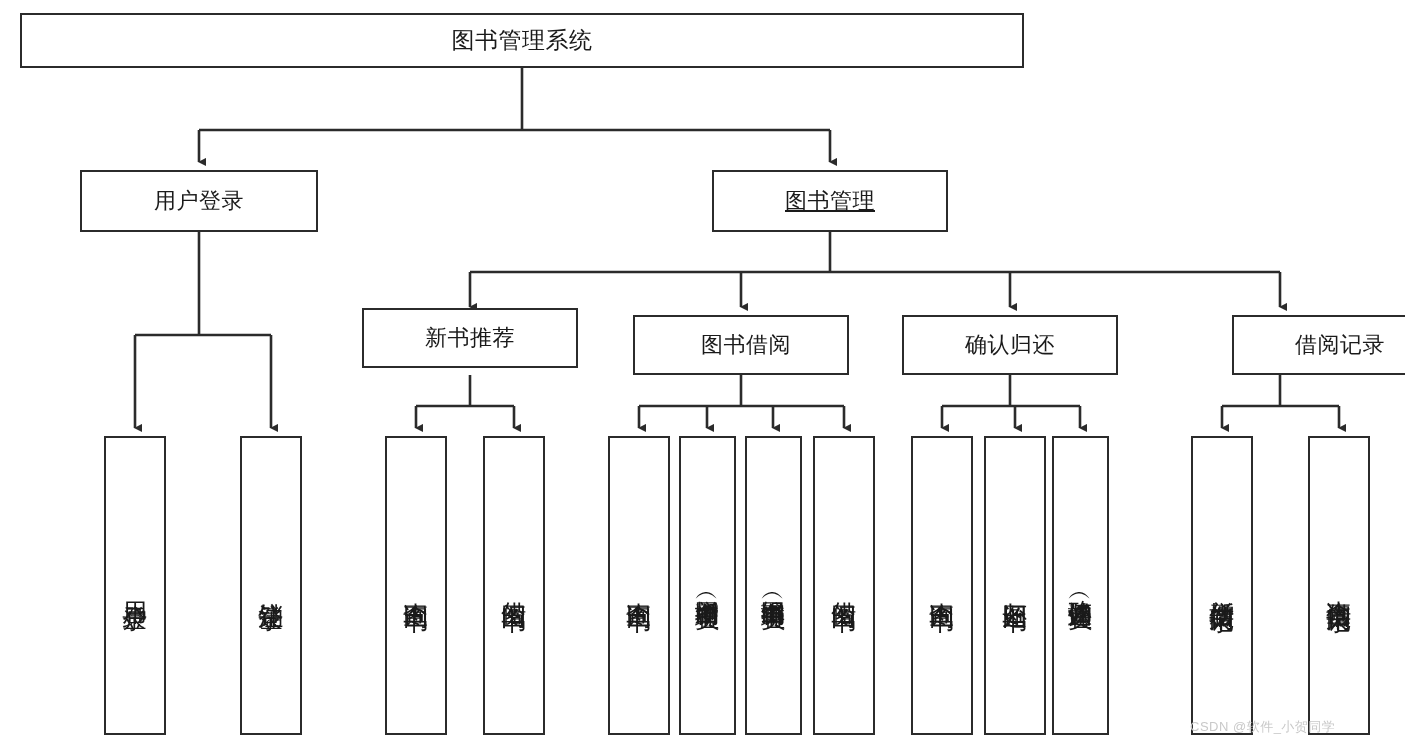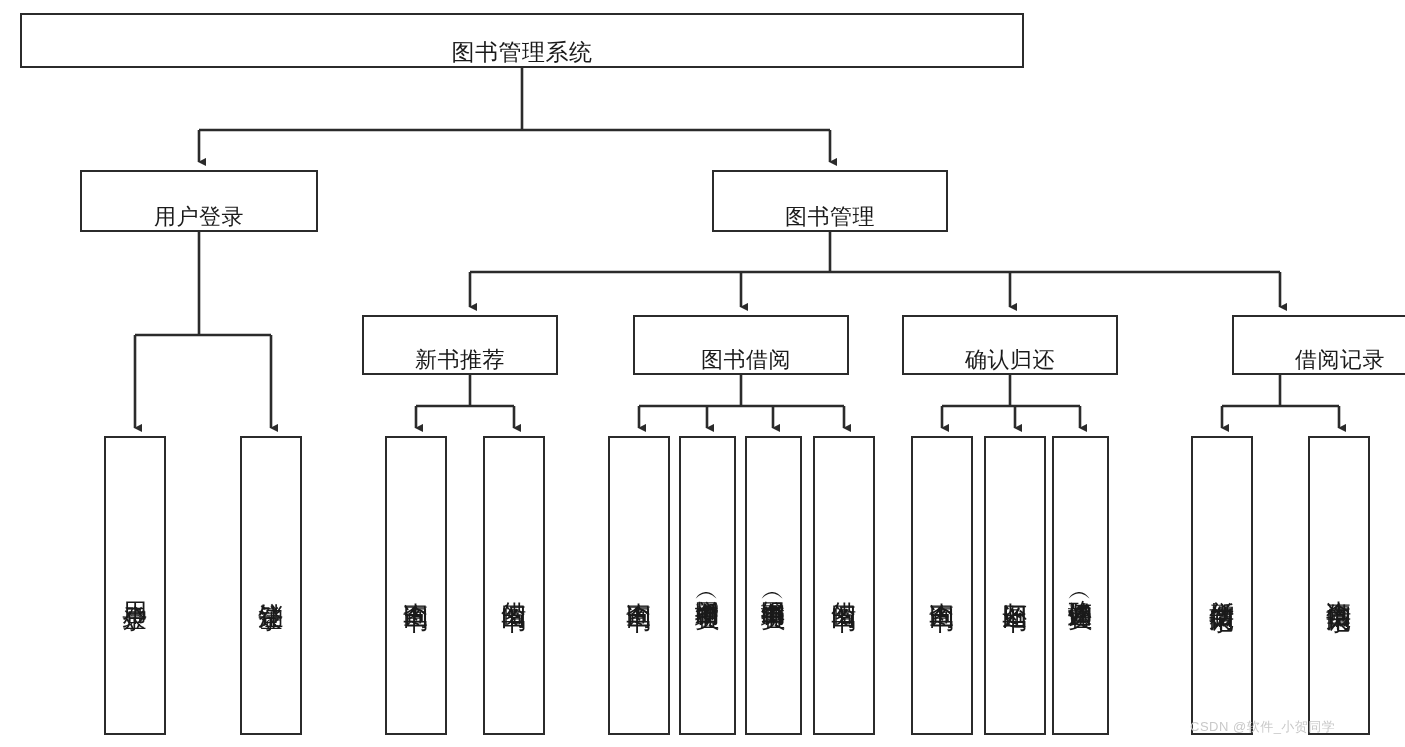--- a/index.html
+++ b/index.html
@@ -26,21 +26,21 @@
     width: 1405px;
     height: 747px;
     pointer-events: none;
   }
   .node {
     position: absolute;
     box-sizing: border-box;
     background: #ffffff;
     border: 2px solid #2b2b2b;
     display: flex;
-    align-items: flex-end;
+    align-items: center;
     justify-content: center;
     color: #1a1a1a;
   }
   .node .label {
     display: block;
     text-align: center;
     line-height: 1.18;
     white-space: nowrap;
   }
   .node.horiz .label {
@@ -131,25 +131,25 @@
     </g>
   </svg>
 
   <div class="node root horiz" style="left:20px; top:13px; width:1004px; height:55px;">
     <span class="label">图书管理系统</span>
   </div>
 
   <div class="node horiz" style="left:80px; top:170px; width:238px; height:62px;">
     <span class="label">用户登录</span>
   </div>
-  <div class="node horiz" style="left:712px; top:170px; width:236px; height:62px;">
+  <div class="node horiz" style="left:712px; top:170px; width:236px; height:62px;text-decoration:underline;">
     <span class="label">图书管理</span>
   </div>
 
-  <div class="node horiz" style="left:362px; top:315px; width:196px; height:60px;">
+  <div class="node horiz" style="left:362px; top:308px; width:216px; height:60px;">
     <span class="label">新书推荐</span>
   </div>
   <div class="node horiz" style="left:633px; top:315px; width:216px; height:60px;padding-left:10px;">
     <span class="label">图书借阅</span>
   </div>
   <div class="node horiz" style="left:902px; top:315px; width:216px; height:60px;">
     <span class="label">确认归还</span>
   </div>
   <div class="node horiz" style="left:1232px; top:315px; width:216px; height:60px;">
     <span class="label">借阅记录</span>

